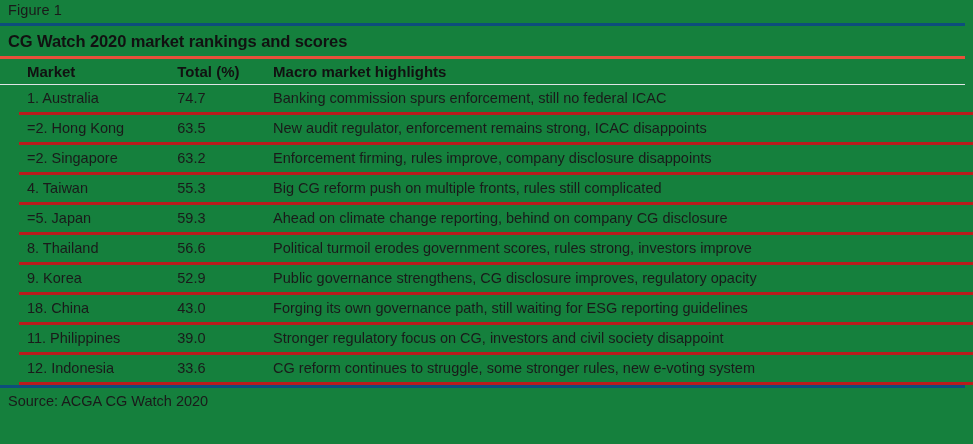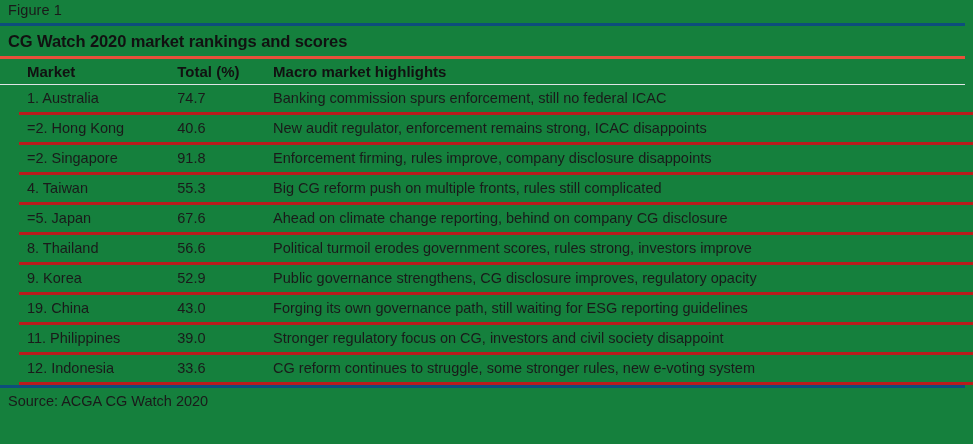--- a/index.html
+++ b/index.html
@@ -158,50 +158,50 @@
       <col class="col-highlight">
     </colgroup>
     <tbody id="rank-rows">
         <tr>
           <td class="cell-market">1. Australia</td>
           <td class="cell-total">74.7</td>
           <td class="cell-highlight">Banking commission spurs enforcement, still no federal ICAC</td>
         </tr>
         <tr>
           <td class="cell-market">=2. Hong Kong</td>
-          <td class="cell-total">40.6</td>
+          <td class="cell-total">63.5</td>
           <td class="cell-highlight">New audit regulator, enforcement remains strong, ICAC disappoints</td>
         </tr>
         <tr>
           <td class="cell-market">=2. Singapore</td>
-          <td class="cell-total">91.8</td>
+          <td class="cell-total">63.2</td>
           <td class="cell-highlight">Enforcement firming, rules improve, company disclosure disappoints</td>
         </tr>
         <tr>
           <td class="cell-market">4. Taiwan</td>
           <td class="cell-total">55.3</td>
           <td class="cell-highlight">Big CG reform push on multiple fronts, rules still complicated</td>
         </tr>
         <tr>
           <td class="cell-market">=5. Japan</td>
-          <td class="cell-total">67.6</td>
+          <td class="cell-total">59.3</td>
           <td class="cell-highlight">Ahead on climate change reporting, behind on company CG disclosure</td>
         </tr>
         <tr>
           <td class="cell-market">8. Thailand</td>
           <td class="cell-total">56.6</td>
           <td class="cell-highlight">Political turmoil erodes government scores, rules strong, investors improve</td>
         </tr>
         <tr>
           <td class="cell-market">9. Korea</td>
           <td class="cell-total">52.9</td>
           <td class="cell-highlight">Public governance strengthens, CG disclosure improves, regulatory opacity</td>
         </tr>
         <tr>
-          <td class="cell-market">19. China</td>
+          <td class="cell-market">18. China</td>
           <td class="cell-total">43.0</td>
           <td class="cell-highlight">Forging its own governance path, still waiting for ESG reporting guidelines</td>
         </tr>
         <tr>
           <td class="cell-market">11. Philippines</td>
           <td class="cell-total">39.0</td>
           <td class="cell-highlight">Stronger regulatory focus on CG, investors and civil society disappoint</td>
         </tr>
         <tr>
           <td class="cell-market">12. Indonesia</td>

